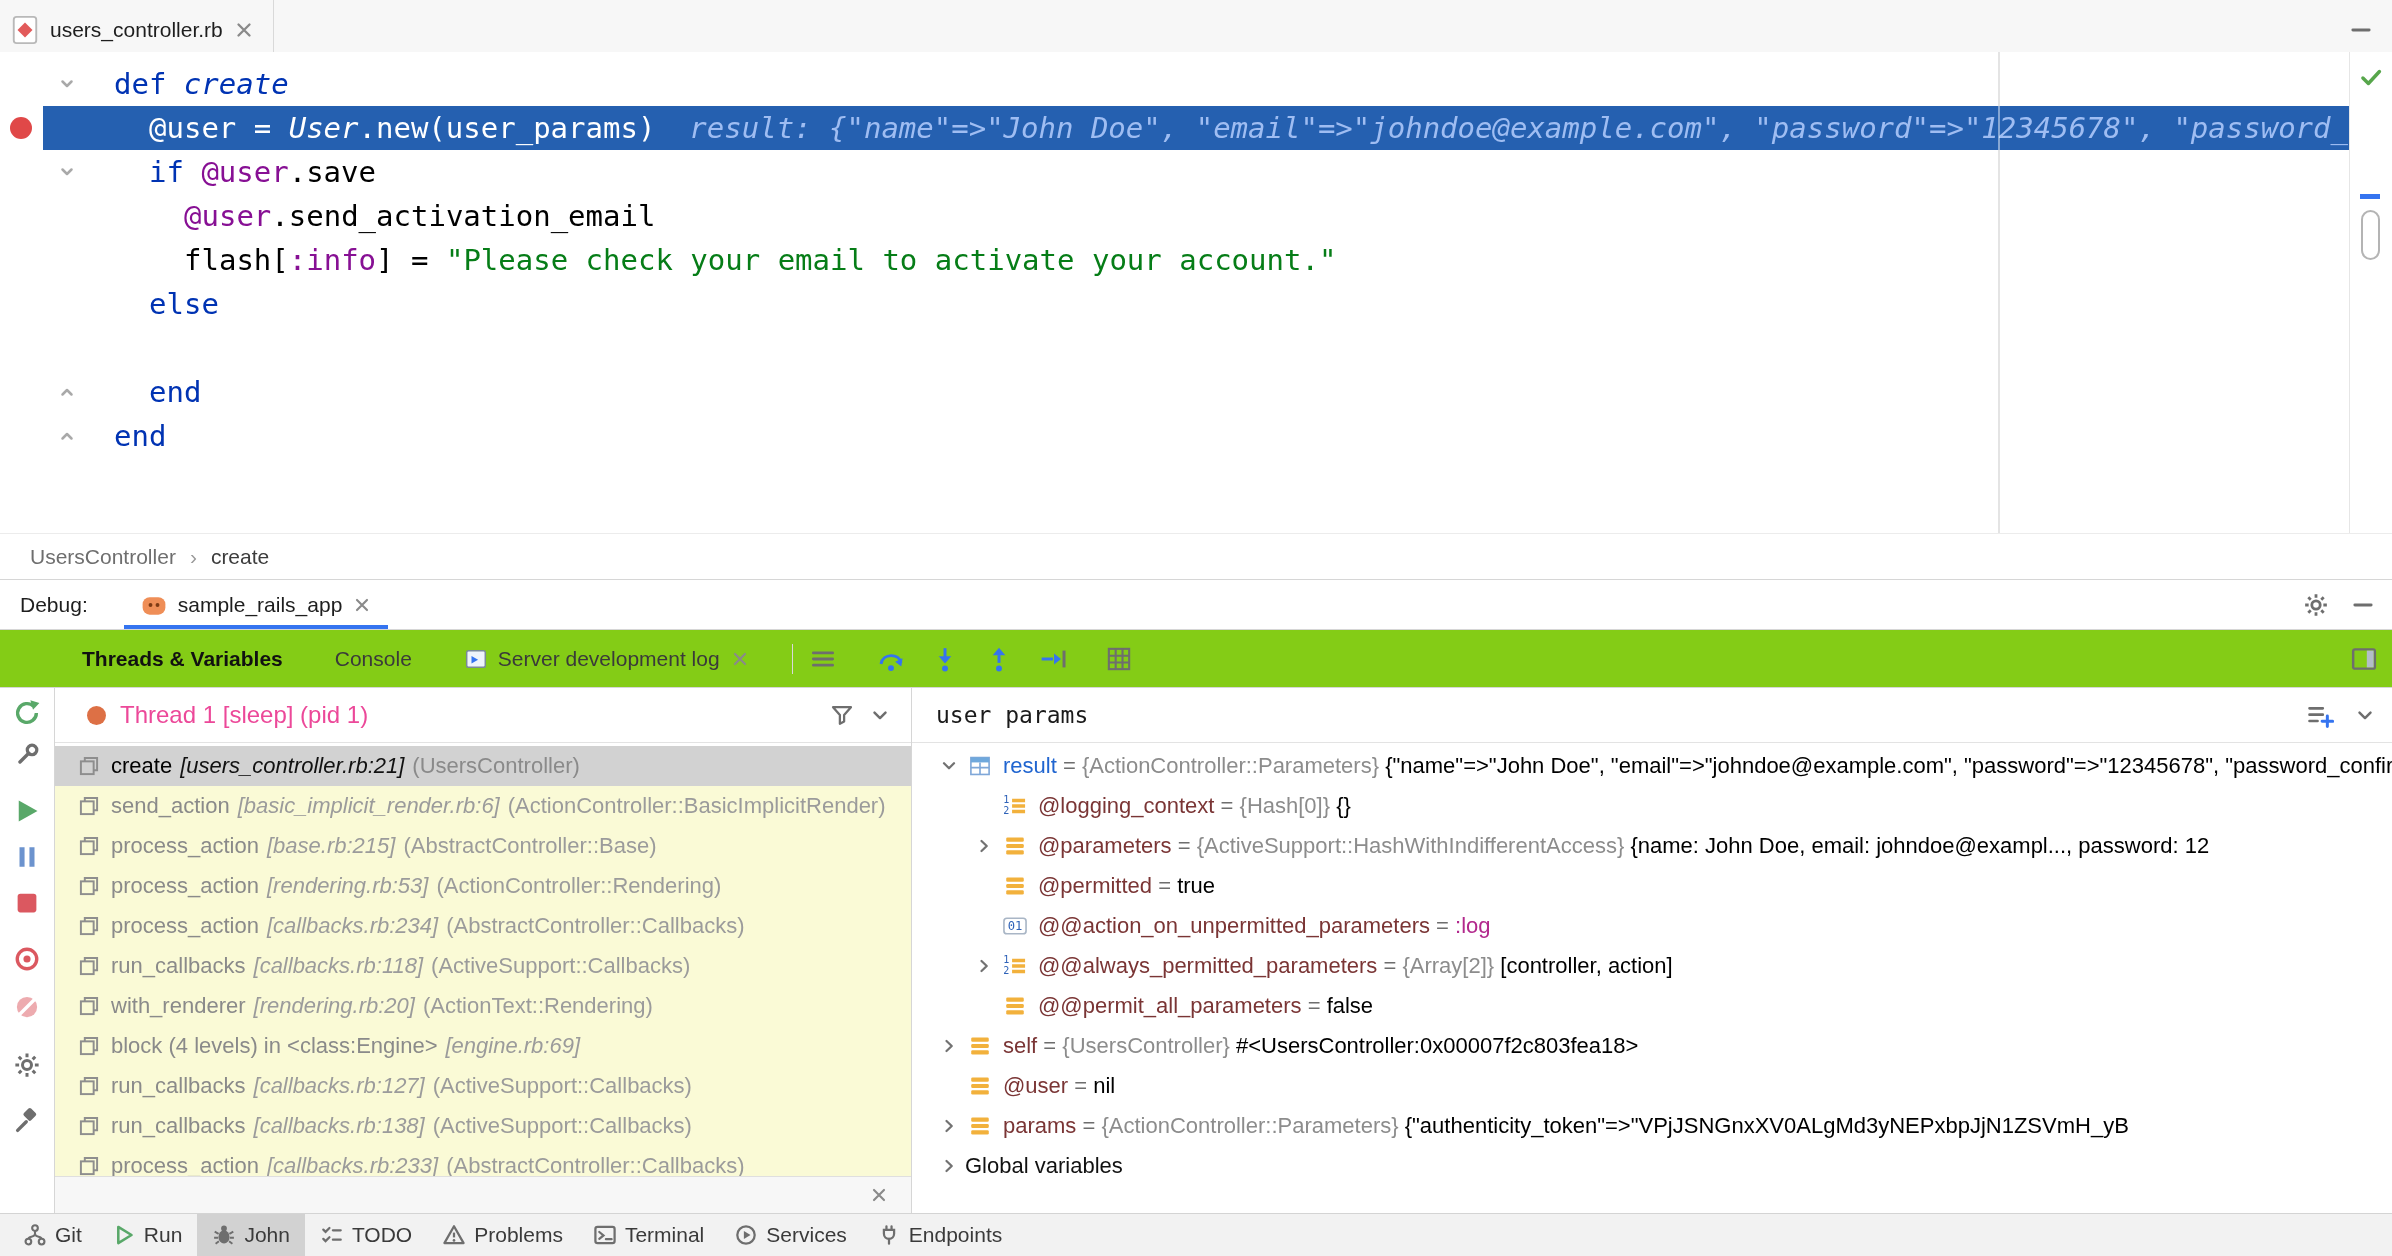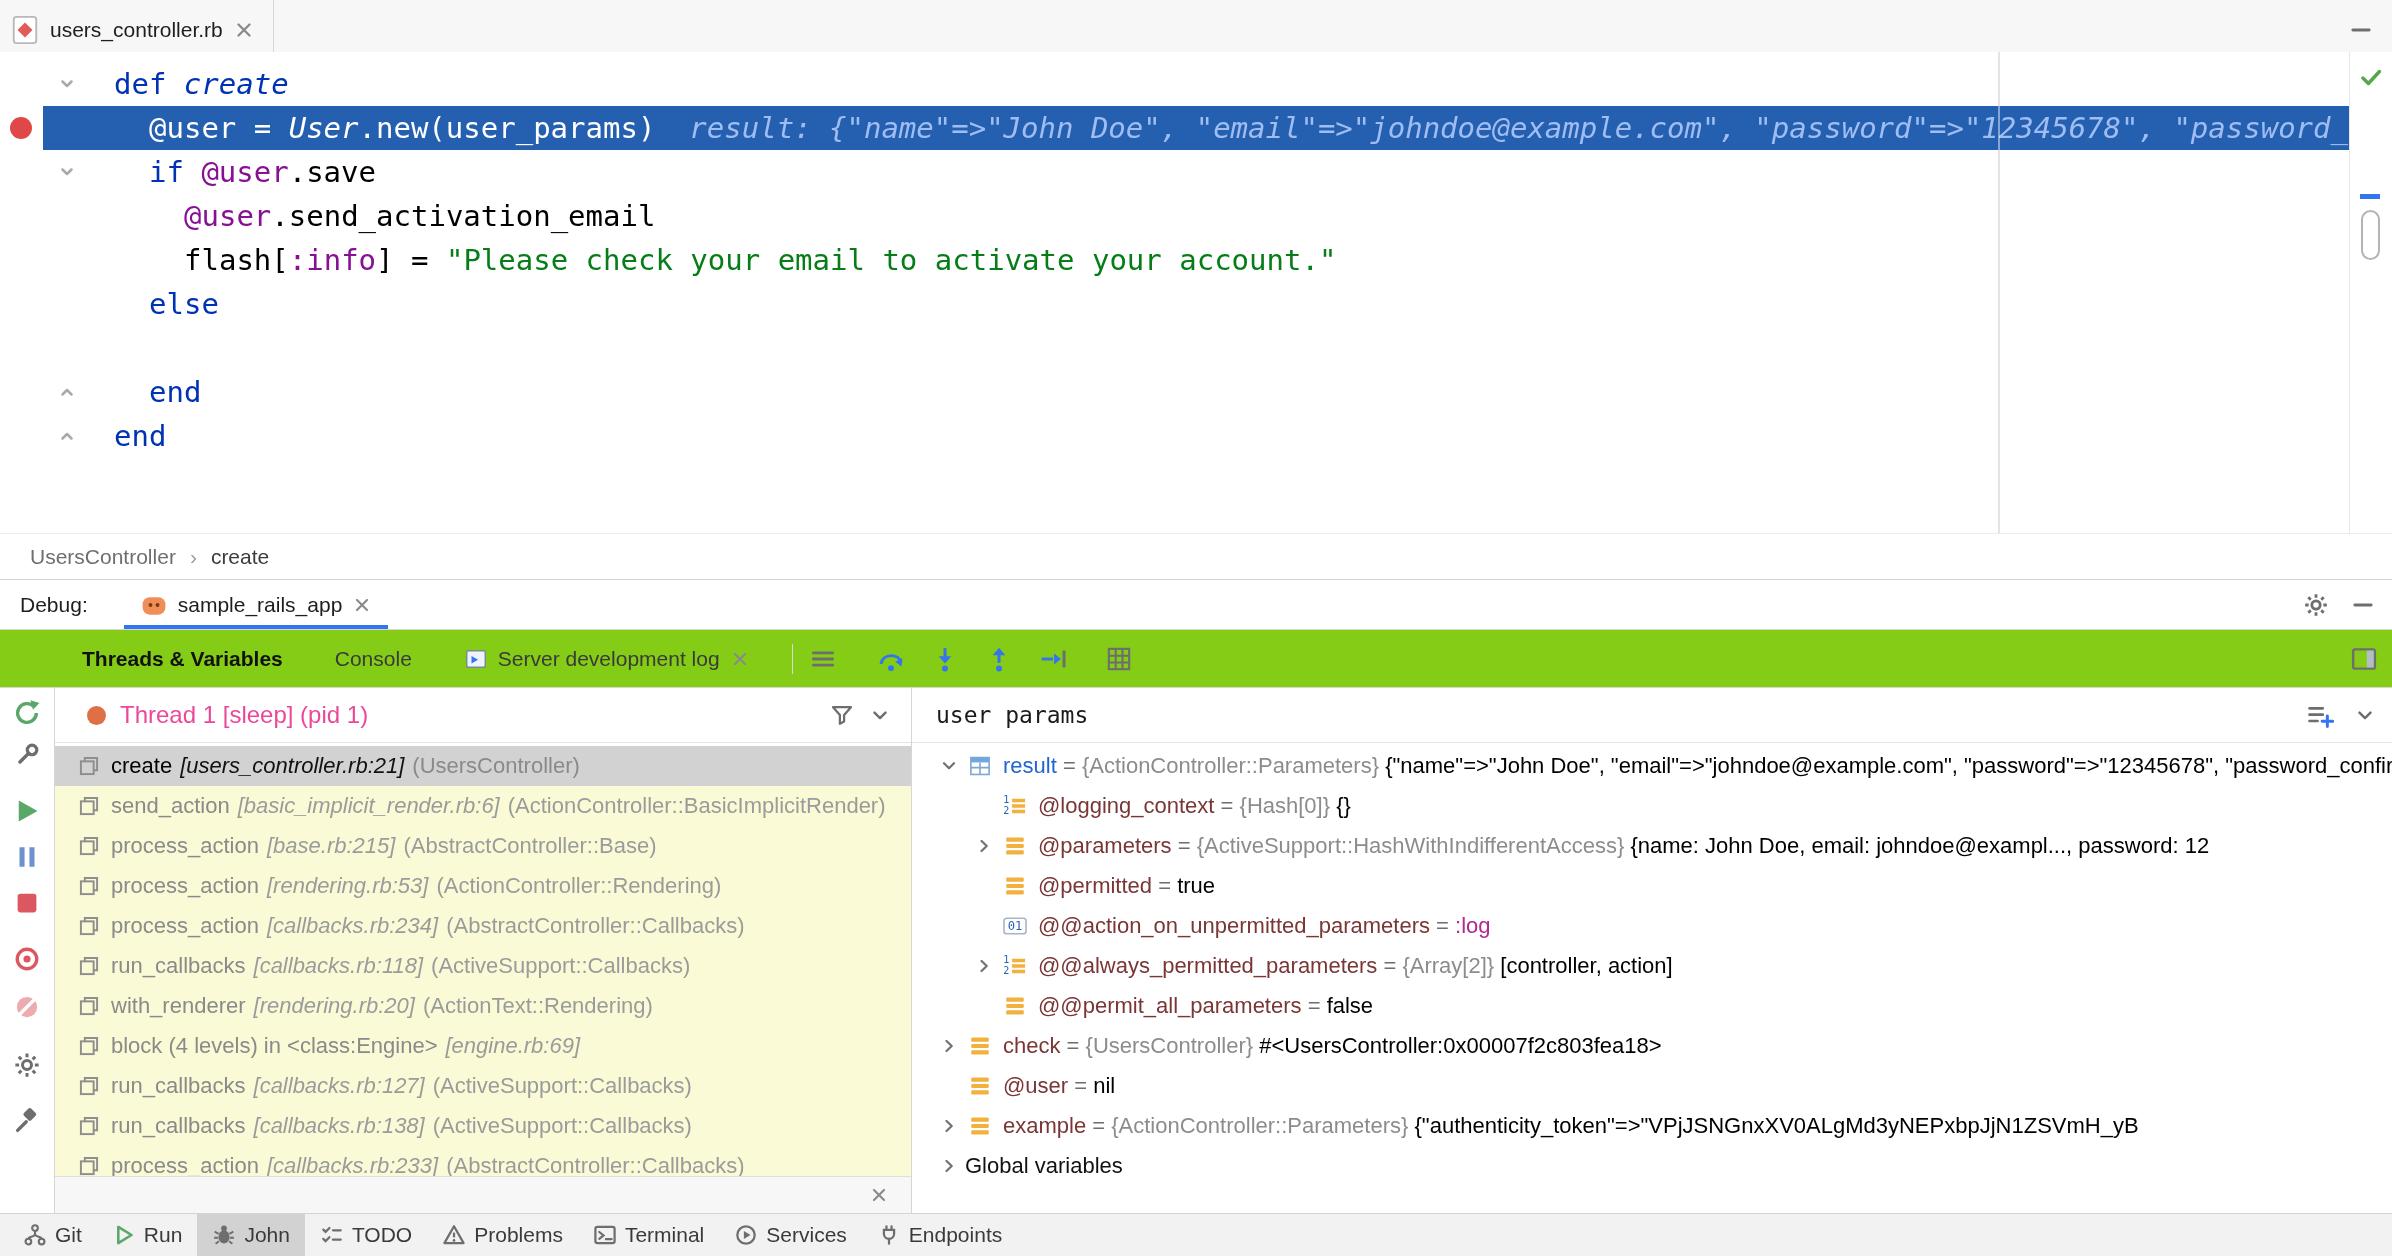--- a/index.html
+++ b/index.html
@@ -653,21 +653,21 @@
           </span>
           <span class="ic vic">
             <svg width="26" height="26" viewBox="0 0 16 16" xmlns="http://www.w3.org/2000/svg">
               <g fill="#F2B13C">
                 <rect x="2.6" y="2.8" width="10.8" height="2.6" rx="0.8"></rect>
                 <rect x="2.6" y="6.7" width="10.8" height="2.6" rx="0.8"></rect>
                 <rect x="2.6" y="10.6" width="10.8" height="2.6" rx="0.8"></rect>
               </g>
             </svg>
           </span>
-          <span class="v-name-maroon">check</span>
+          <span class="v-name-maroon">self</span>
           <span class="v-eq"> = </span>
           <span class="v-type">{UsersController} </span>
           <span class="v-val">#&lt;UsersController:0x00007f2c803fea18&gt;</span>
         </div>
         <div class="var-row" style="padding-left:20px">
           <span class="slot"></span>
           <span class="ic vic">
             <svg width="26" height="26" viewBox="0 0 16 16" xmlns="http://www.w3.org/2000/svg">
               <g fill="#F2B13C">
                 <rect x="2.6" y="2.8" width="10.8" height="2.6" rx="0.8"></rect>
@@ -688,21 +688,21 @@
           </span>
           <span class="ic vic">
             <svg width="26" height="26" viewBox="0 0 16 16" xmlns="http://www.w3.org/2000/svg">
               <g fill="#F2B13C">
                 <rect x="2.6" y="2.8" width="10.8" height="2.6" rx="0.8"></rect>
                 <rect x="2.6" y="6.7" width="10.8" height="2.6" rx="0.8"></rect>
                 <rect x="2.6" y="10.6" width="10.8" height="2.6" rx="0.8"></rect>
               </g>
             </svg>
           </span>
-          <span class="v-name-maroon">example</span>
+          <span class="v-name-maroon">params</span>
           <span class="v-eq"> = </span>
           <span class="v-type">{ActionController::Parameters} </span>
           <span class="v-val">{"authenticity_token"=&gt;"VPjJSNGnxXV0ALgMd3yNEPxbpJjN1ZSVmH_yB</span>
         </div>
         <div class="var-row" style="padding-left:20px">
           <span class="slot">
             <svg width="20" height="20" viewBox="0 0 16 16" xmlns="http://www.w3.org/2000/svg">
               <path d="M6 4l4.2 4L6 12" fill="none" stroke="#727272" stroke-width="1.8" stroke-linecap="round" stroke-linejoin="round"></path>
             </svg>
           </span>

